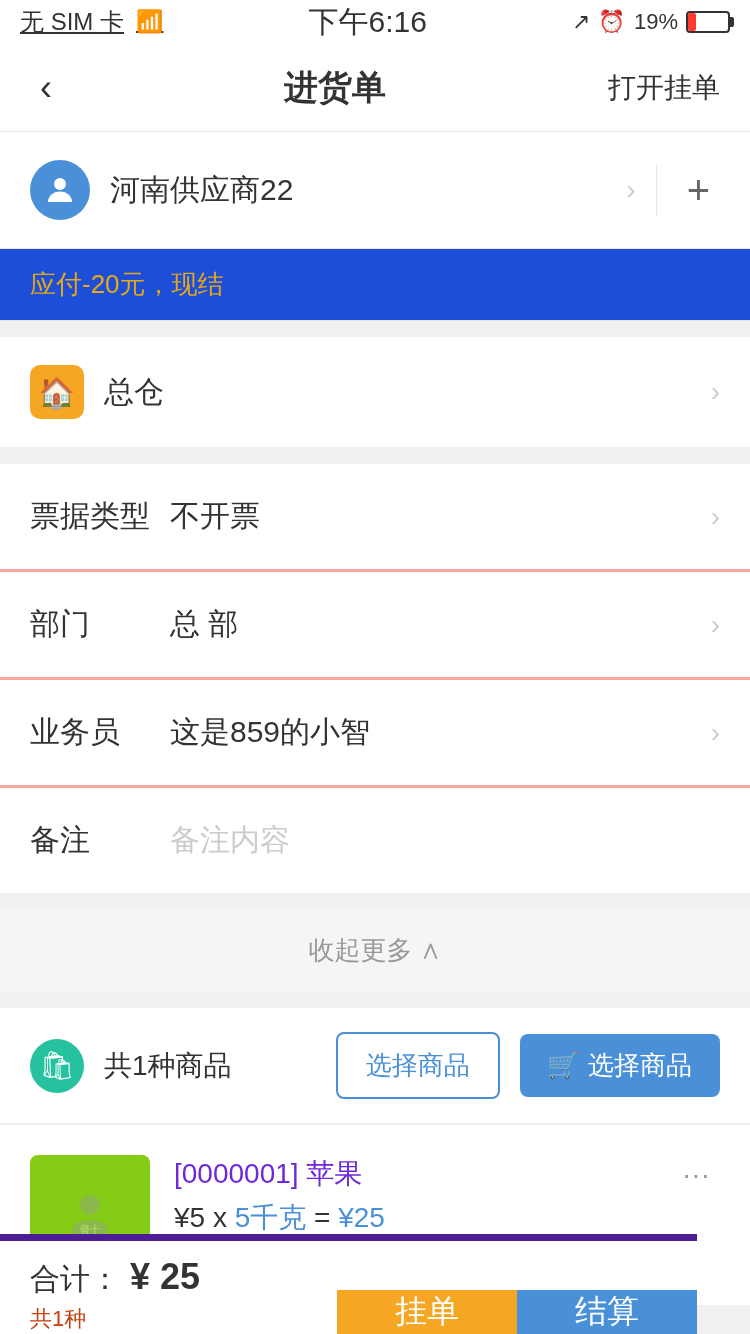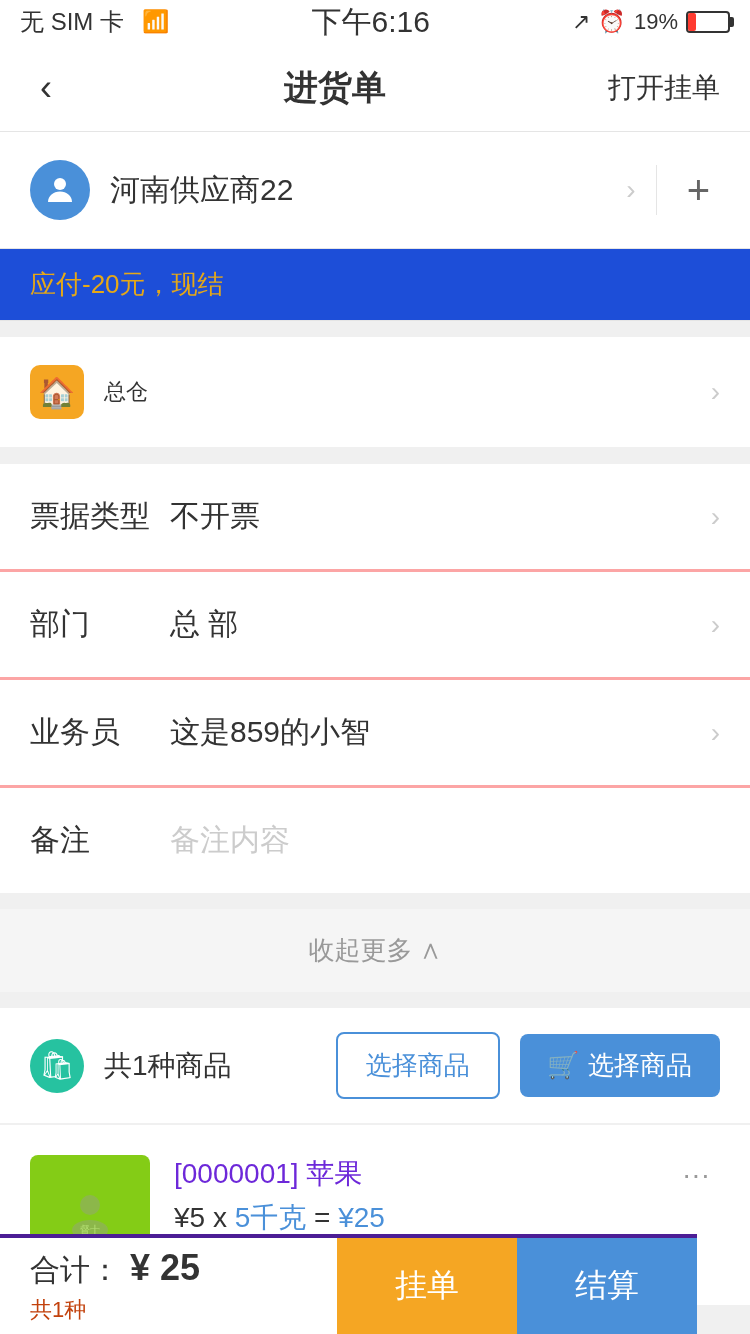--- a/index.html
+++ b/index.html
@@ -17,21 +17,21 @@
     .status-bar {
       height: 44px;
       background: #fff;
       display: flex;
       align-items: center;
       justify-content: space-between;
       padding: 0 20px;
       font-size: 24px;
       color: #333;
     }
-    .status-left { display: flex; align-items: center; gap: 18px; }
+    .status-left { display: flex; align-items: center; gap: 12px; text-decoration: underline; }
     .status-center { font-size: 30px; font-weight: 500; }
     .status-right { display: flex; align-items: center; gap: 8px; font-size: 22px; }
     .battery-icon {
       width: 44px;
       height: 22px;
       border: 2px solid #333;
       border-radius: 4px;
       position: relative;
       display: inline-flex;
       align-items: center;
@@ -150,21 +150,21 @@
       background: #f5a623;
       display: flex;
       align-items: center;
       justify-content: center;
       margin-right: 20px;
       flex-shrink: 0;
     }
     .warehouse-icon span { font-size: 30px; }
     .row-label {
       flex: 1;
-      font-size: 22px;
+      font-size: 30px;
       color: #333;
     }
 
     
     .form-section {
       background: #fff;
       margin-bottom: 16px;
     }
     .form-row {
       display: flex;
@@ -289,21 +289,22 @@
 
     
     .footer {
       position: fixed;
       bottom: 0;
       left: 0;
       width: 697px;
       height: 100px;
       display: flex;
       background: #fff;
-      border-top: 4px solid #4c1d95;
+      border-top: 7px solid #4c1d95;
+      align-items: flex-end;
     }
     .footer-total {
       flex: 1;
       display: flex;
       flex-direction: column;
       justify-content: center;
       padding: 0 30px;
     }
     .footer-total-row {
       font-size: 30px;

